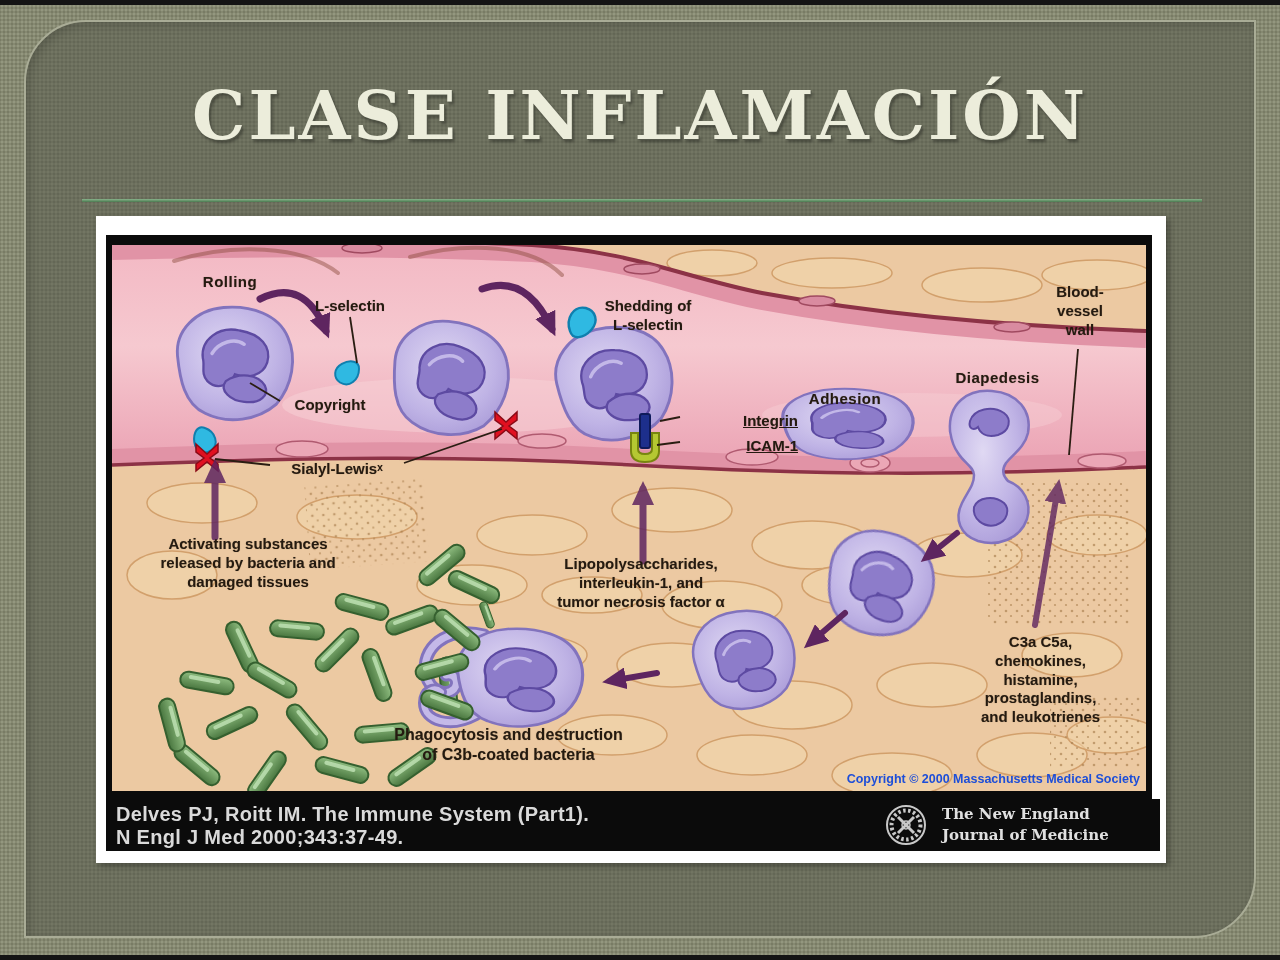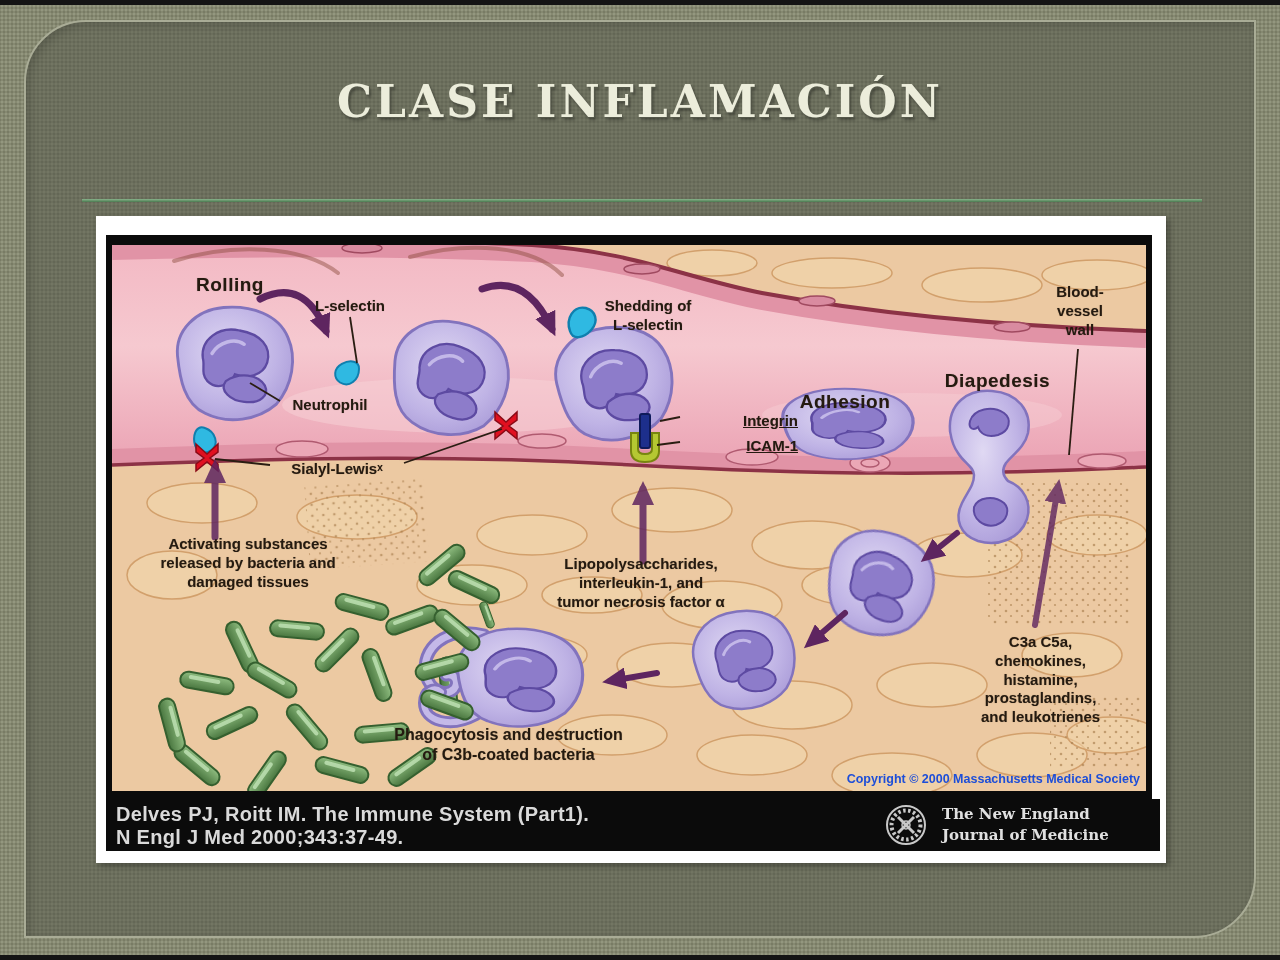--- a/index.html
+++ b/index.html
@@ -22,40 +22,40 @@
     background-image:
       radial-gradient(rgba(210,212,190,0.07) 1px, transparent 1.3px),
       radial-gradient(rgba(30,32,22,0.10) 1px, transparent 1.3px);
     background-size:4px 4px,4px 4px;background-position:0 0,2px 2px;
     border:2px solid #a9ac96;
     border-radius:62px 0 62px 0;
     box-shadow: inset 3px 3px 10px rgba(0,0,0,0.18);
   }
   .slide-title{
     position:absolute;top:76px;left:0;width:1280px;text-align:center;
-    font-family:"DejaVu Serif",serif;font-size:44px;font-weight:600;letter-spacing:3px;
+    font-family:"DejaVu Serif",serif;font-size:67px;font-weight:600;letter-spacing:3px;
     color:#eceddb;text-shadow:1px 1px 0 #55584a, 2px 3px 3px rgba(0,0,0,0.35);
   }
   .title-rule{
     position:absolute;top:199px;left:82px;width:1120px;height:3px;
     background:linear-gradient(180deg,#8ab48c,#4a7a50);
   }
   .figure-frame{
     position:absolute;left:96px;top:216px;width:1070px;height:647px;background:#ffffff;
     box-shadow:3px 3px 6px rgba(0,0,0,0.35);
   }
   .art-box{position:absolute;left:10px;top:19px;width:1046px;height:616px;background:#0b0b0b;}
   .art{position:absolute;left:6px;top:10px;width:1034px;height:546px;background:#ecc9a2;overflow:hidden;}
   .art svg{position:absolute;left:0;top:0;}
   .lbl{
     position:absolute;color:#241a10;font-weight:bold;white-space:pre-line;
     text-align:center;line-height:1.25;font-size:15px;
     text-shadow:0 0 1px rgba(60,40,20,0.35);
   }
-  .lbl-big{font-size:19px;letter-spacing:0.5px;}
+  .lbl-big{font-size:15px;letter-spacing:0.5px;}
   .lbl-left{text-align:right;text-decoration:underline;}
   .lbl-right{text-align:right;}
   .lbl-copyright{font-size:12.5px;color:#1d4ed8;text-shadow:none;}
   .cite-bar{position:absolute;left:0;bottom:0;width:1054px;height:52px;background:#0b0b0b;}
   .cite-ref{
     position:absolute;left:10px;top:4px;color:#dadada;font-size:20px;font-weight:bold;
     line-height:23px;white-space:pre-line;letter-spacing:0.3px;
   }
   .nejm-seal{position:absolute;left:778px;top:4px;width:44px;height:44px;}
   .nejm-name{
@@ -258,21 +258,21 @@
           <path d="M158,220 L103,214"></path>
           <path d="M292,218 L390,184"></path>
           <path d="M568,172 L548,176"></path>
           <path d="M568,197 L545,200"></path>
           <path d="M966,104 L957,210"></path>
         </g>
       </svg>
 
       <div class="lbl lbl-big" style="left:58px;top:28px;width:120px;">Rolling</div>
       <div class="lbl" style="left:178px;top:52px;width:120px;">L-selectin</div>
-      <div class="lbl" style="left:158px;top:151px;width:120px;">Neutrophil</div>
+      <div class="lbl" style="left:158px;top:151px;width:120px;">Copyright</div>
       <div class="lbl" style="left:160px;top:215px;width:130px;">Sialyl-Lewisˣ</div>
       <div class="lbl" style="left:456px;top:52px;width:160px;">Shedding of
 L-selectin</div>
       <div class="lbl lbl-left" style="left:576px;top:163px;width:110px;line-height:25px;">Integrin
 ICAM-1</div>
       <div class="lbl lbl-big" style="left:663px;top:124px;width:140px;margin-top:21px;">Adhesion</div>
       <div class="lbl lbl-big" style="left:808px;top:124px;width:155px;">Diapedesis</div>
       <div class="lbl" style="left:908px;top:38px;width:120px;">Blood-
 vessel
 wall</div>

